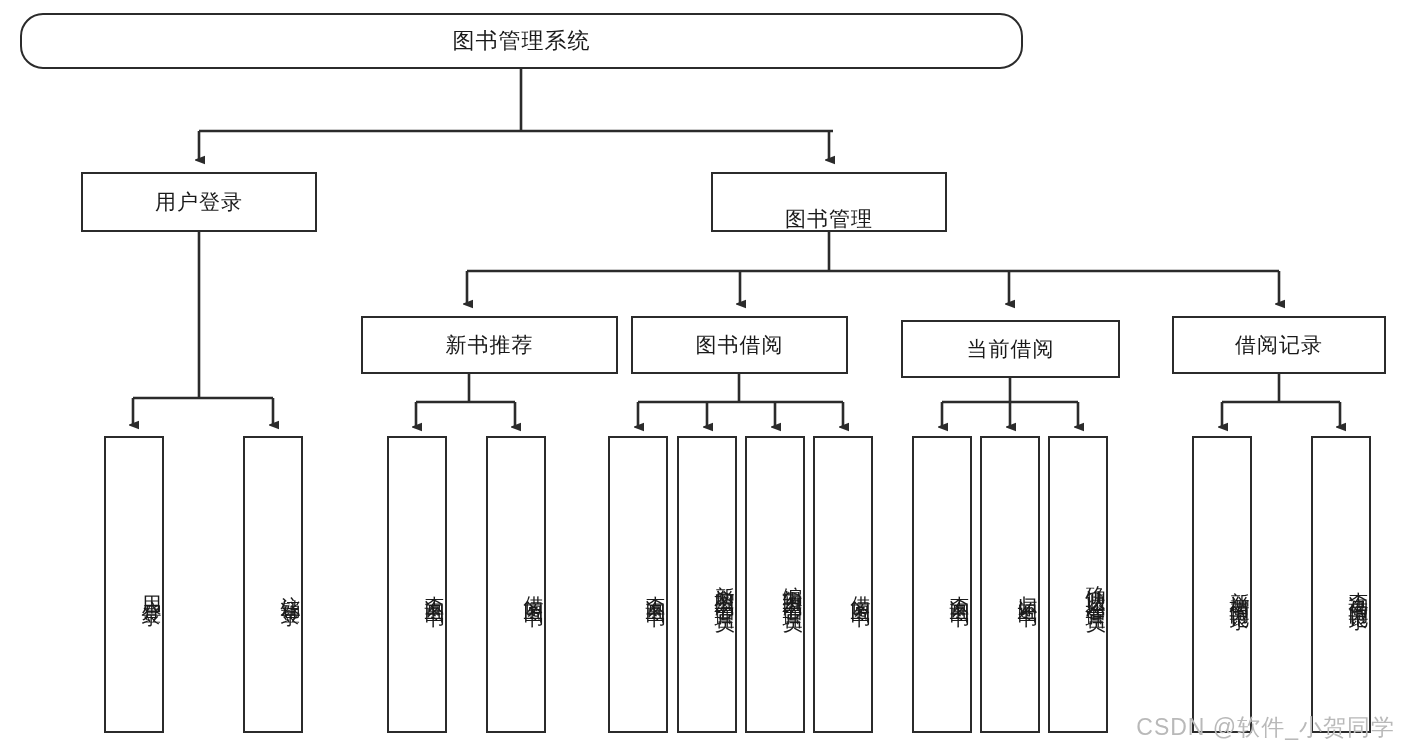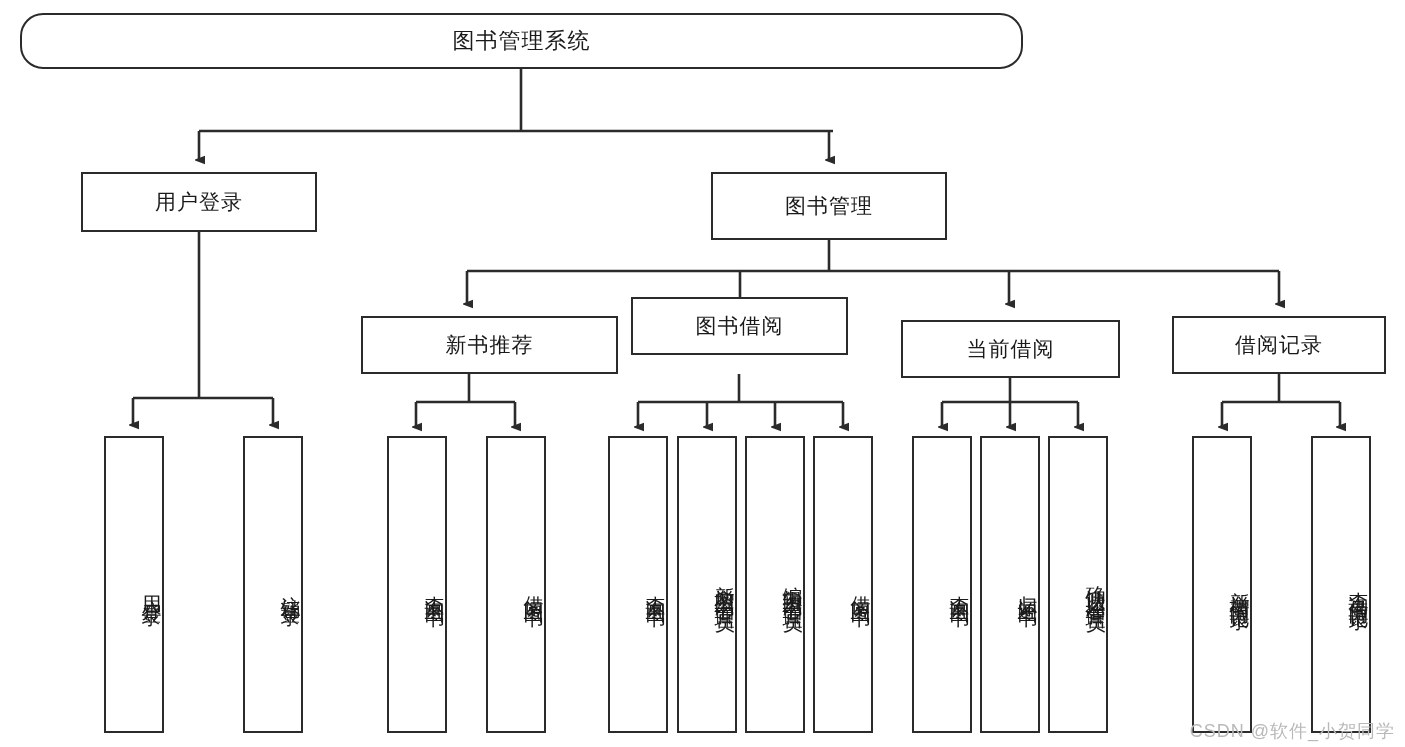--- a/index.html
+++ b/index.html
@@ -54,21 +54,21 @@
   .node.v > .vtext{
     writing-mode:vertical-rl;
     text-orientation:upright;
     display:block;
     text-align:center;
   }
   #watermark{
     position:absolute;
     right:10px;
     bottom:4px;
-    font-size:18px;
+    font-size:23px;
     color:#b9b9b9;
     letter-spacing:1px;
     white-space:nowrap;
     z-index:5;
     font-family:"Liberation Sans","DejaVu Sans",sans-serif;
     text-align:right;
   }
 </style>
 </head>
 <body>
@@ -125,28 +125,28 @@
     </g>
   </svg>
 
   <div class="node h root" style="left:20px;top:13px;width:1003px;height:56px;">
     <span>图书管理系统</span>
   </div>
 
   <div class="node h" style="left:81px;top:172px;width:236px;height:60px;">
     <span>用户登录</span>
   </div>
-  <div class="node h" style="left:711px;top:172px;width:236px;height:68px;">
+  <div class="node h" style="left:711px;top:172px;width:236px;height:60px;align-items:flex-end;">
     <span>图书管理</span>
   </div>
 
   <div class="node h" style="left:361px;top:316px;width:257px;height:58px;">
     <span>新书推荐</span>
   </div>
-  <div class="node h" style="left:631px;top:297px;width:217px;height:58px;">
+  <div class="node h" style="left:631px;top:316px;width:217px;height:58px;">
     <span>图书借阅</span>
   </div>
   <div class="node h" style="left:901px;top:320px;width:219px;height:58px;">
     <span>当前借阅</span>
   </div>
   <div class="node h" style="left:1172px;top:316px;width:214px;height:58px;">
     <span>借阅记录</span>
   </div>
 
   <div class="node v" style="left:104px;top:436px;width:60px;height:297px;">

